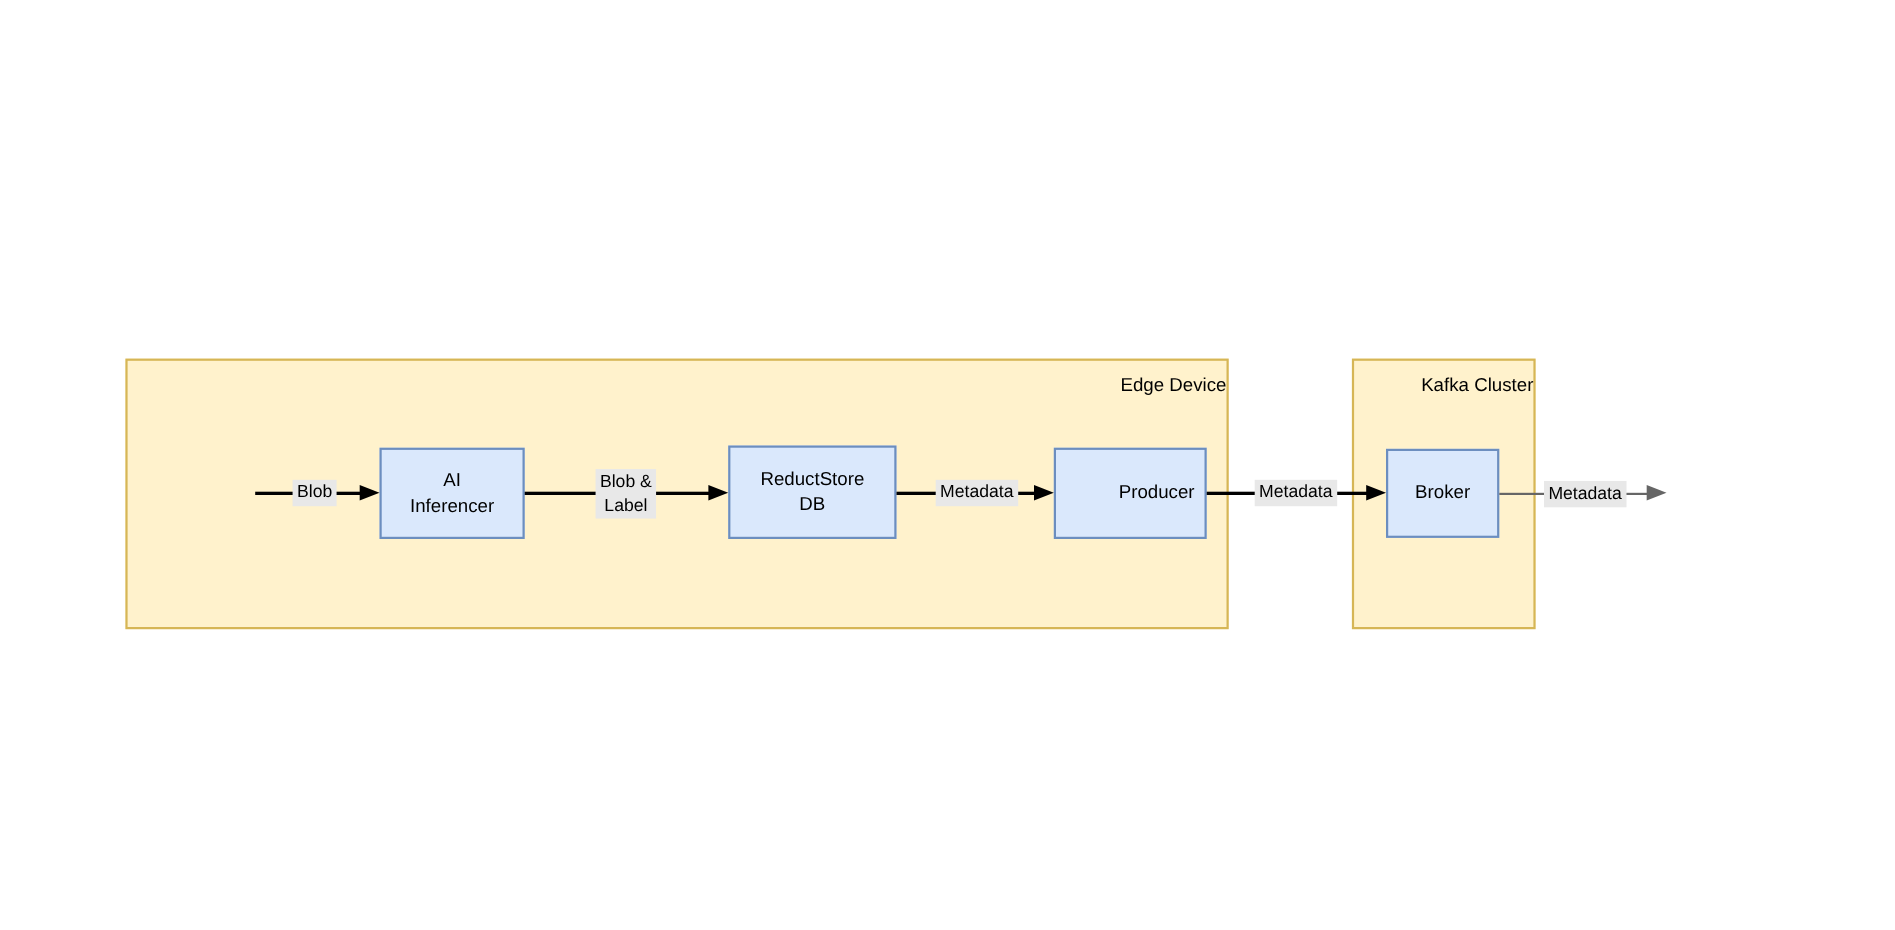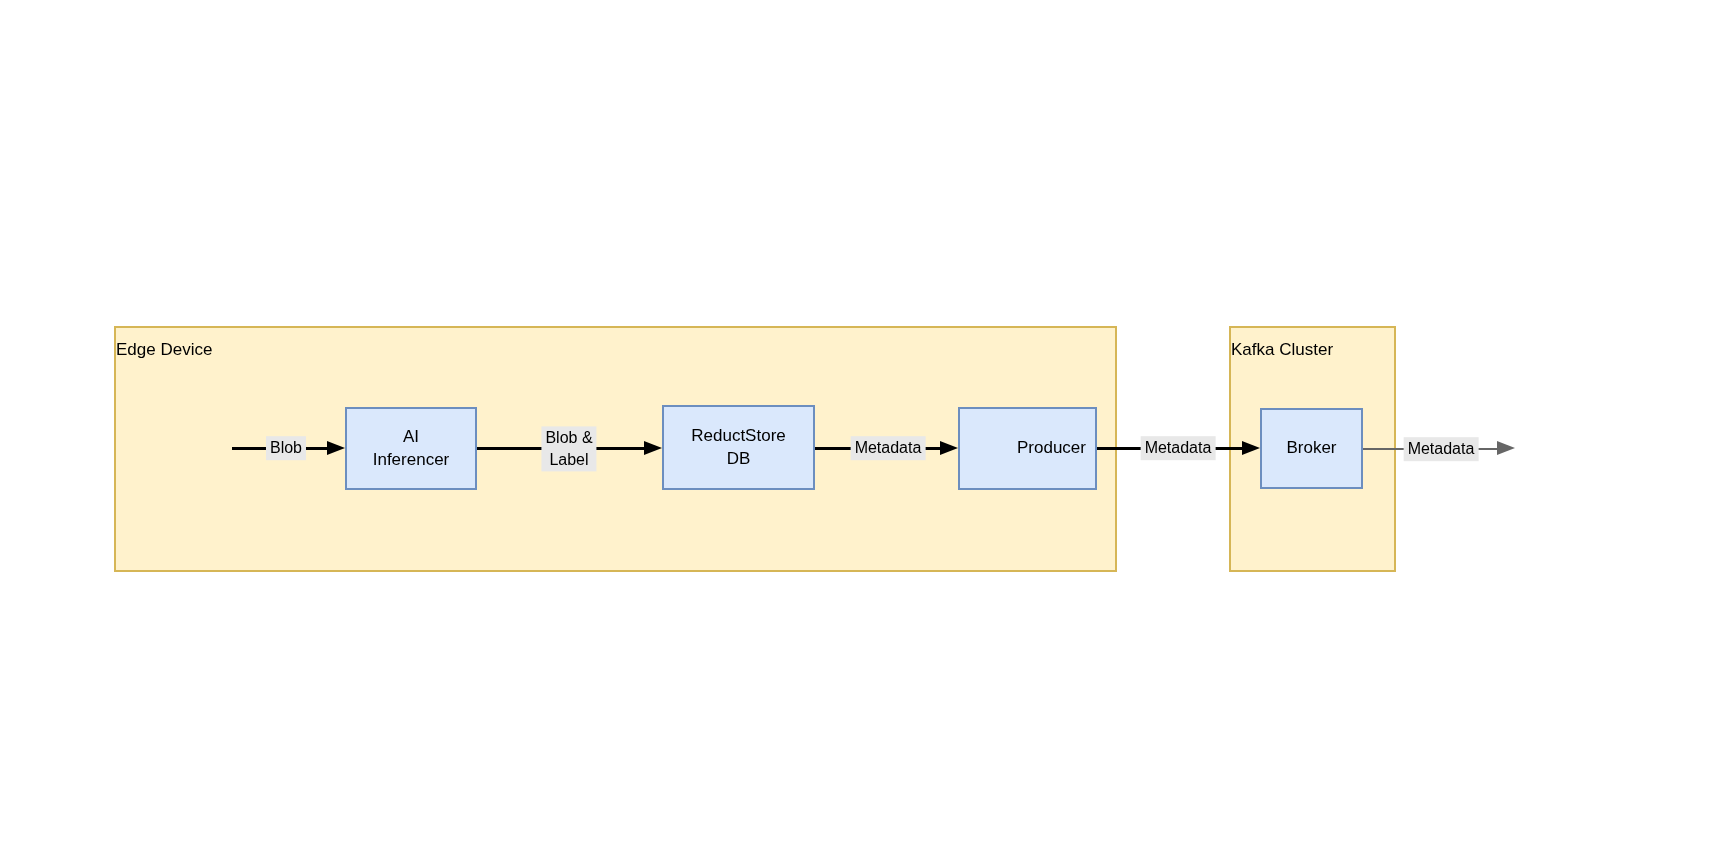--- a/index.html
+++ b/index.html
@@ -13,21 +13,21 @@
   }
   .container{
     position:absolute;
     background:var(--container-fill,#FFF2CC);
     border:2.5px solid var(--container-border,#D6B656);
     box-sizing:border-box;
   }
   .container-title{
     position:absolute;
     top:12px;left:0;right:0;
-    text-align:left;
+    text-align:right;
     font-size:17px;
     white-space:pre-line;
   }
   #c-edge-device{left:114px;top:326px;width:1003px;height:246px;}
   #c-kafka-cluster{left:1229px;top:326px;width:167px;height:246px;padding-left:31px;}
 
   .node{
     position:absolute;
     background:var(--node-fill,#DAE8FC);
     border:2.5px solid var(--node-border,#6C8EBF);

